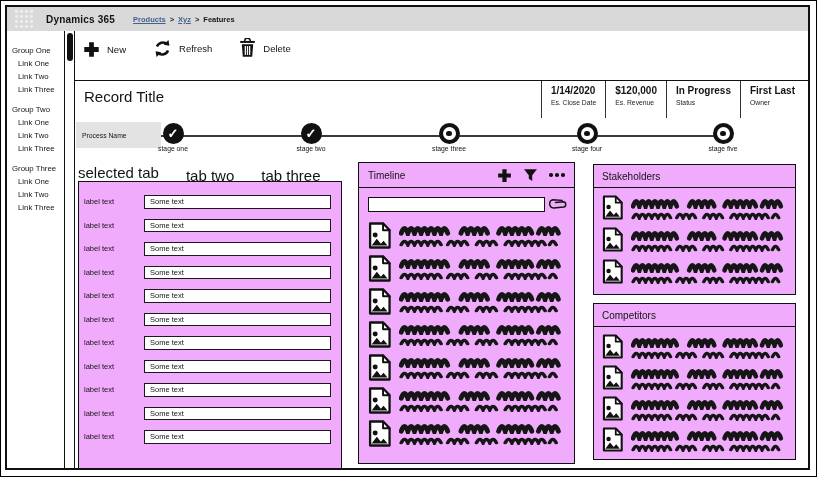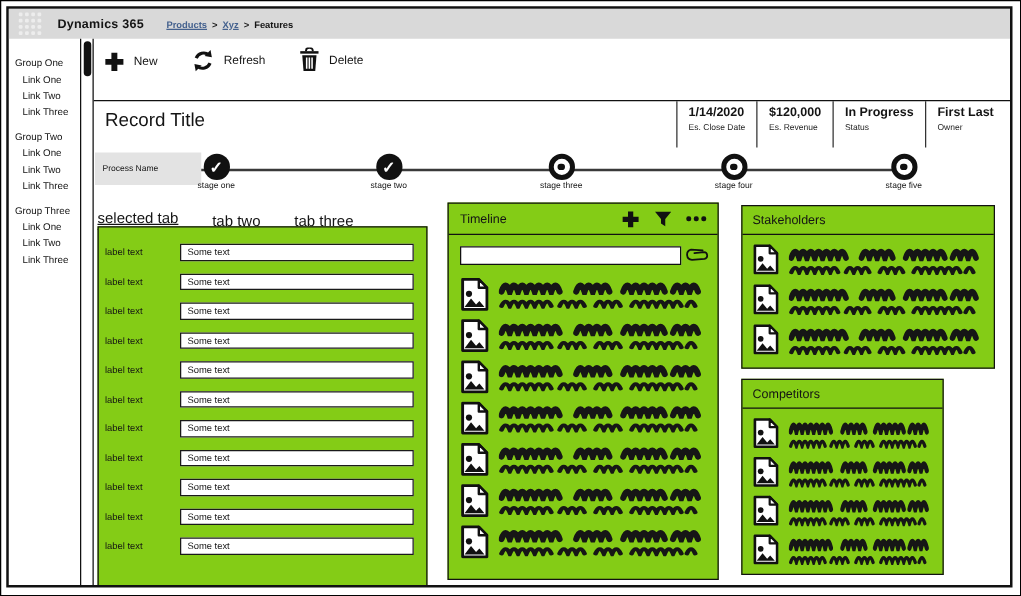--- a/index.html
+++ b/index.html
@@ -44,26 +44,26 @@
   .stage{position:absolute;top:5px;width:90px;text-align:center;cursor:pointer;}
   .stage .dot{width:21px;height:21px;border-radius:50%;margin:0 auto;box-sizing:border-box;display:flex;align-items:center;justify-content:center;background:#fff;position:relative;z-index:1;}
   .stage .dot.complete{background:#111;}
   .stage .dot.complete::after{content:"\2713";color:#fff;font-size:13px;font-weight:700;line-height:1;}
   .stage .dot.pending{border:4.5px solid #111;}
   .stage .dot.pending::after{content:"";width:5.5px;height:5.5px;background:#111;border-radius:50%;}
   .stage .slbl{font-size:6.8px;margin-top:1px;}
   .stage-1{left:53px;}.stage-2{left:191px;}.stage-3{left:329px;}.stage-4{left:467px;}.stage-5{left:603px;}
 
   .tabs{height:26px;display:flex;align-items:flex-end;padding:0 0 5px 3px;gap:27px;}
-  .tab{font-size:12px;cursor:pointer;text-decoration:underline;}
+  .tab{font-size:15px;cursor:pointer;}
   .tab.selected{border-bottom:1.7px solid #111;padding-bottom:2px;}
 
   
   .content{position:absolute;top:131px;left:0;right:0;bottom:2px;}
-  .panel{position:absolute;border:1.8px solid #111;box-sizing:border-box;background:#84cc16;}
+  .panel{position:absolute;border:1.8px solid #111;box-sizing:border-box;background:#f0abfc;}
   .form-panel{left:3px;top:3px;width:264px;height:296px;padding:13px 10px 0 5px;margin-top:16px;}
   .form-row{display:flex;margin-bottom:10px;height:13.5px;}
   .form-row.gap-before{margin-top:7px;}
   .form-label{width:60px;font-size:7.5px;padding-top:2px;flex:none;}
   .form-input{flex:1;border:1.6px solid #1a1a1a;font-size:7.5px;display:flex;align-items:center;padding-left:5px;box-sizing:border-box;background:#fff;cursor:text;}
 
   .tl-panel{left:283px;top:0;width:217px;height:302px;}
   .tl-head{height:25px;border-bottom:1.6px solid #111;display:flex;align-items:center;padding:0 9px;box-sizing:border-box;}
   .tl-title{font-size:10px;flex:1;}
   .tl-icons{display:flex;align-items:center;gap:11px;}
@@ -76,21 +76,21 @@
   .tl-list{padding:8px 9px 0 9px;}
   .t-item{display:flex;gap:8px;margin-bottom:6px;align-items:flex-start;cursor:pointer;}
   .img-icon{flex:none;width:23px;height:27px;}
   .img-icon svg{width:100%;height:100%;display:block;}
   .scribs{flex:1;min-width:0;padding-top:1px;}
   .scrib{display:block;}
   .scrib-1{height:13px;}
   .scrib-2{height:10px;margin-top:1px;}
 
   .stake-panel{left:518px;top:2px;width:203px;height:131px;}
-  .comp-panel{left:518px;top:141px;width:162px;height:157px;}
+  .comp-panel{left:518px;top:141px;width:203px;height:157px;}
   .sp-head{height:23px;border-bottom:1.4px solid #111;display:flex;align-items:center;padding-left:8px;font-size:10px;box-sizing:border-box;}
   .sp-list{padding:7px 8px 0 8px;}
   .sp-list .img-icon{width:21px;height:25px;}
   .sp-list .t-item{margin-bottom:7px;}
   .comp-panel .sp-list .t-item{margin-bottom:6px;}
 </style>
 </head>
 <body>
 
 <div class="page">

